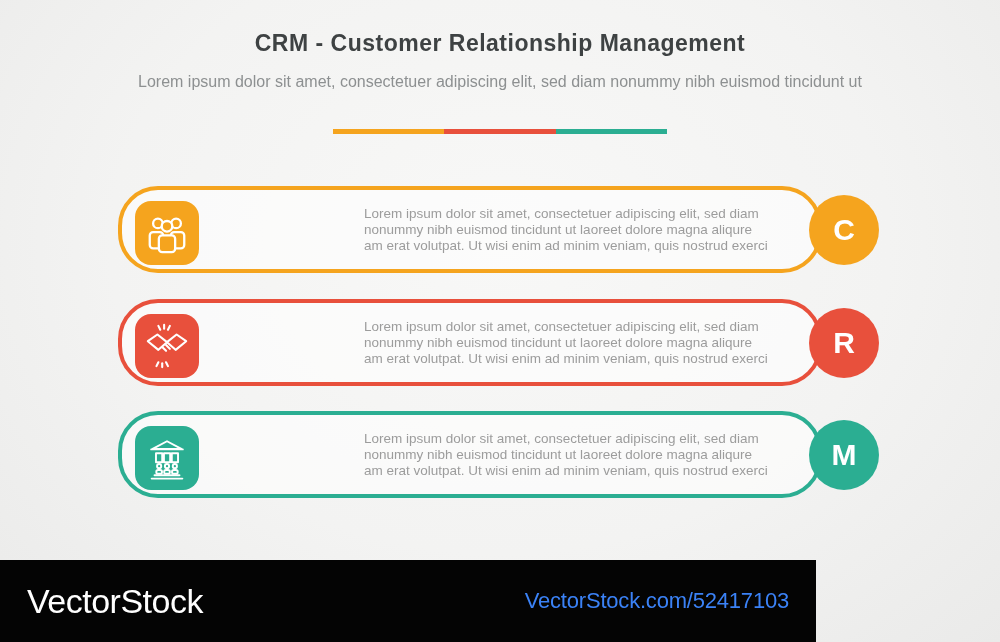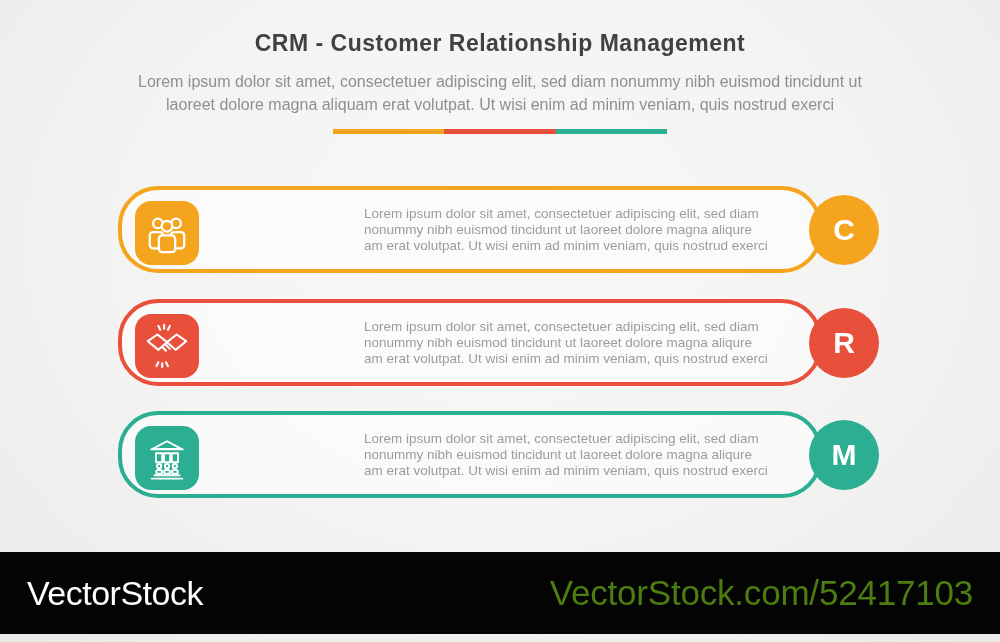--- a/index.html
+++ b/index.html
@@ -38,40 +38,39 @@
     position:absolute; left:242px; top:0; height:100%; display:flex; flex-direction:column;
     justify-content:center; font-size:13.5px; line-height:16px; color:#9c9c9c;
   }
   .row-text div { white-space:nowrap; }
   .badge {
     position:absolute; right:-61px; top:50%; transform:translateY(-50%);
     width:70px; height:70px; border-radius:50%; background:var(--c);
     color:#ffffff; font-size:30px; font-weight:bold;
     display:flex; align-items:center; justify-content:center;
   }
-  .footer { position:absolute; left:0; bottom:8px; width:1000px; height:82px; background:#040404; }
+  .footer { position:absolute; left:0; bottom:0; width:816px; height:82px; background:#040404; }
   .footer-logo {
     position:absolute; left:27px; top:50%; transform:translateY(-50%);
     color:#ffffff; font-size:34px; letter-spacing:-0.5px;
   }
   .footer-url {
     position:absolute; right:27px; top:50%; transform:translateY(-50%);
-    color:#4d7c0f; font-size:35px; letter-spacing:-0.2px;
+    color:#3b82f6; font-size:22px; letter-spacing:-0.2px;
   }
 </style>
 </head>
 <body>
 
 <div class="canvas">
 
   <div class="title">CRM - Customer Relationship Management</div>
 
   <div class="subtitle">
     <div>Lorem ipsum dolor sit amet, consectetuer adipiscing elit, sed diam nonummy nibh euismod tincidunt ut</div>
-    <div>laoreet dolore magna aliquam erat volutpat. Ut wisi enim ad minim veniam, quis nostrud exerci</div>
   </div>
 
   <div class="divider">
     <span style="background: rgb(245, 164, 30);"></span>
     <span style="background: rgb(232, 80, 60);"></span>
     <span style="background: rgb(43, 174, 146);"></span>
   </div>
 
   <div class="row row-1" style="--c: #F5A41E;">
     <div class="icon-box">

